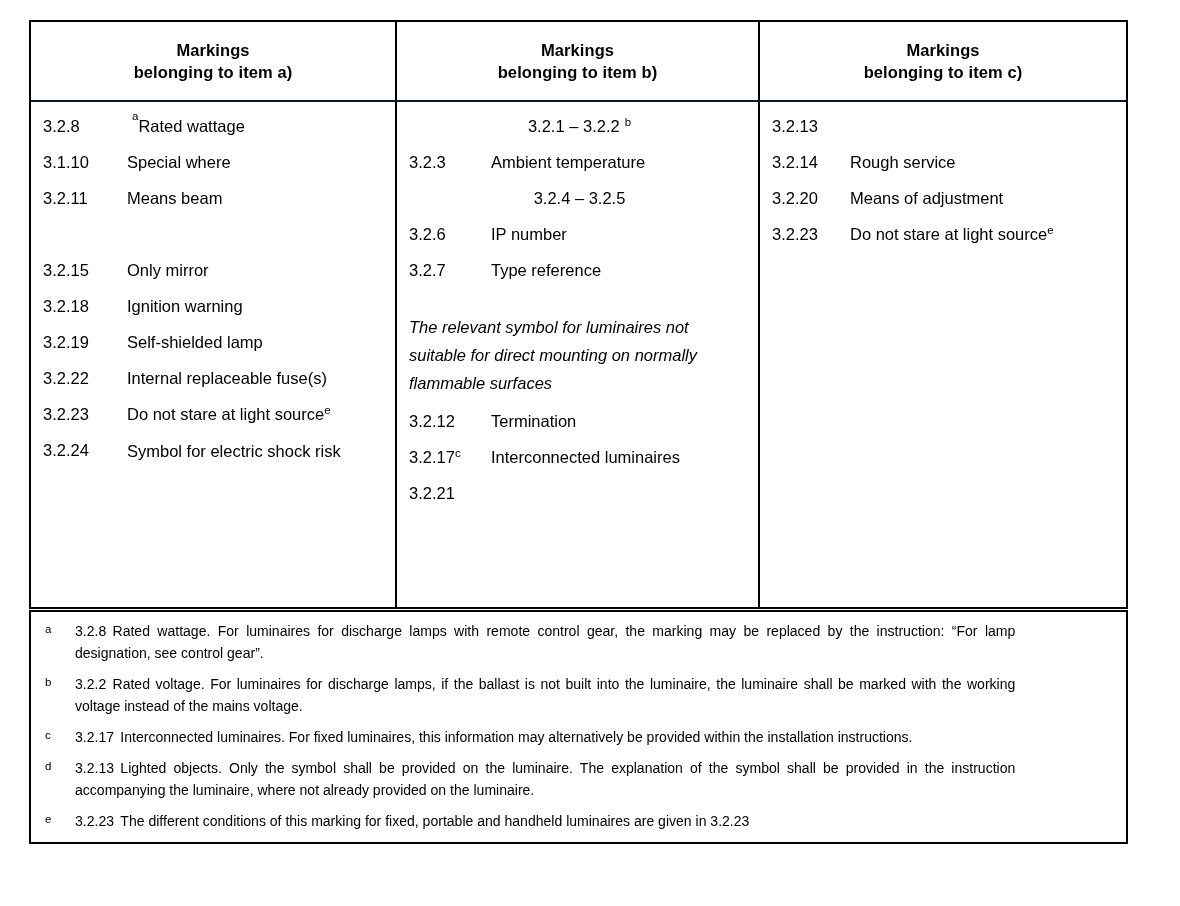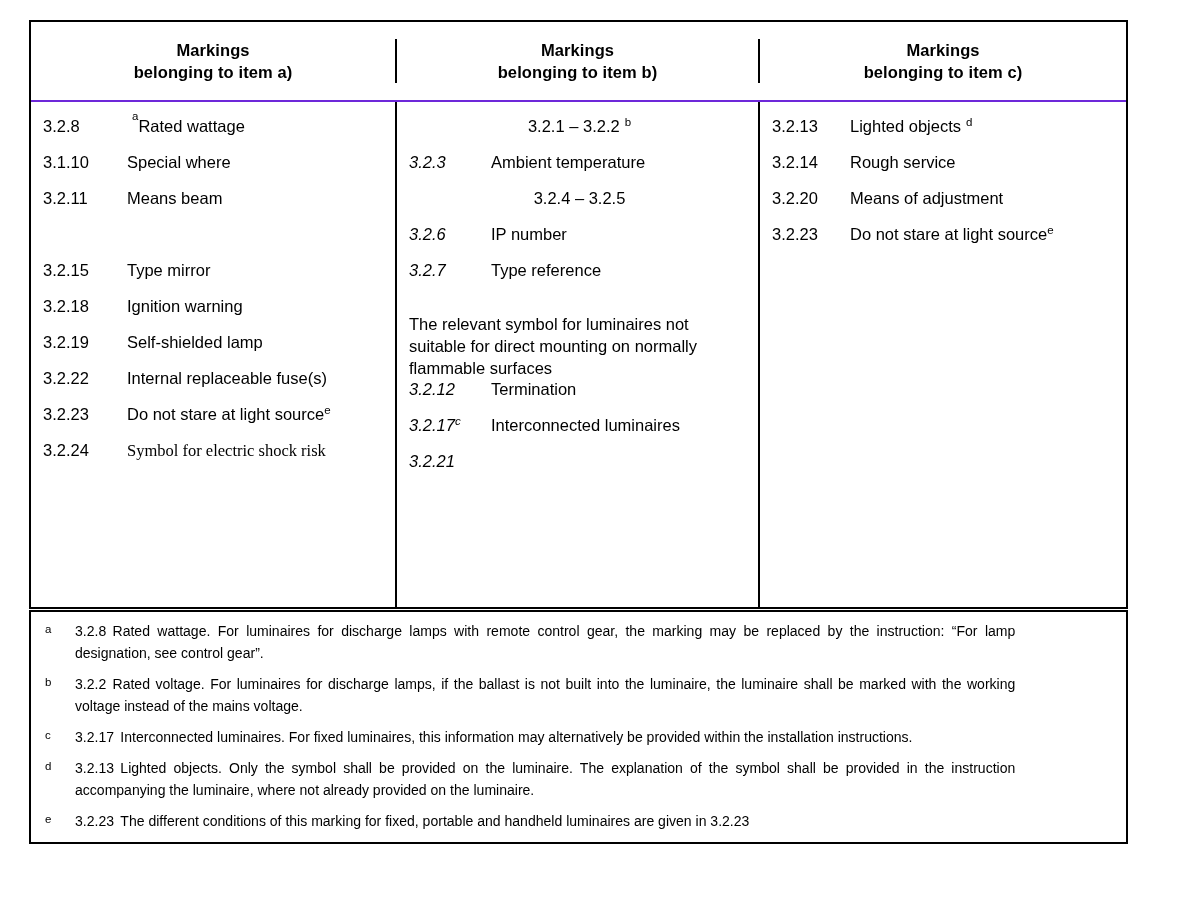--- a/index.html
+++ b/index.html
@@ -29,23 +29,22 @@
     top: 20px;
     width: 1099px;
     border: 2px solid #000;
     border-collapse: collapse;
     box-sizing: border-box;
     background: #fff;
   }
 
   .header-row {
     display: flex;
-    border-bottom: 2px solid #6d28d9;
+    border-bottom: 2px solid #0f172a;
     height: 78px;
-    align-items: center;
   }
   .body-row {
     display: flex;
     min-height: 505px;
   }
 
   .col {
     box-sizing: border-box;
     position: relative;
   }
@@ -75,39 +74,40 @@
   .entry {
     display: flex;
     align-items: flex-start;
     margin-bottom: 16px;
   }
   .entry .code {
     flex: 0 0 auto;
     white-space: pre;
   }
   .col-a .entry .code { width: 84px; }
-  .col-b .entry .code { width: 82px; font-style: italic; }
+  .col-b .entry .code { width: 82px; }
   .col-c .entry .code { width: 78px; }
   .entry .label {
     flex: 1 1 auto;
   }
   .entry .label.wrap-ind {
     line-height: 22px;
-    font-family: Liberation Serif, serif;
   }
 
   
   .entry-full {
     margin-bottom: 16px;
     white-space: pre;
     text-align: center;
   }
 
   .para {
-    line-height: 22px;
+    margin-bottom: 14px;
+    line-height: 28px;
+    font-style: italic;
   }
 
   .spacer-line {
     height: 36px;
   }
   .spacer-line-sm {
     height: 17px;
   }
 
   sup.fn {
@@ -207,21 +207,21 @@
           </div>
           <div class="entry">
             <span class="code">3.2.11</span>
             <span class="label">Means beam</span>
           </div>
 
           <div class="spacer-line"></div>
 
           <div class="entry">
             <span class="code">3.2.15</span>
-            <span class="label">Type mirror</span>
+            <span class="label">Only mirror</span>
           </div>
           <div class="entry">
             <span class="code">3.2.18</span>
             <span class="label">Ignition warning</span>
           </div>
           <div class="entry">
             <span class="code">3.2.19</span>
             <span class="label">Self-shielded lamp</span>
           </div>
           <div class="entry">
@@ -275,21 +275,20 @@
           <div class="entry">
             <span class="code">3.2.21</span>
           </div>
         </div>
       </div>
 
       <div class="col col-c">
         <div class="col-body">
           <div class="entry">
             <span class="code">3.2.13</span>
-            <span class="label"><span>Lighted objects</span><sup class="fn sp">d</sup></span>
           </div>
           <div class="entry">
             <span class="code">3.2.14</span>
             <span class="label">Rough service</span>
           </div>
           <div class="entry">
             <span class="code">3.2.20</span>
             <span class="label">Means of adjustment</span>
           </div>
           <div class="entry">

